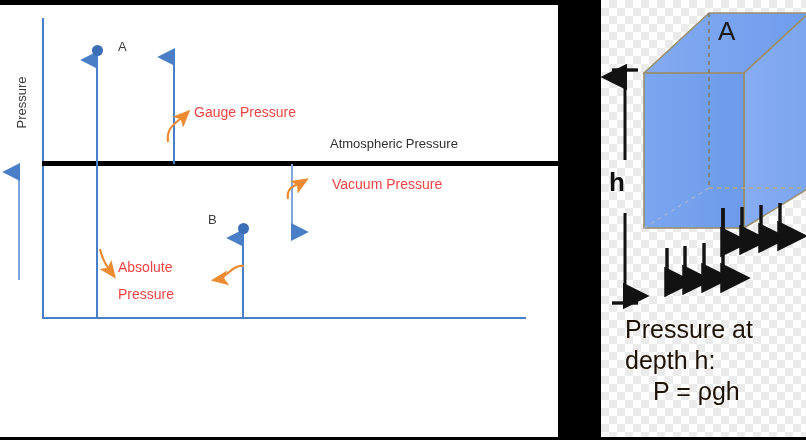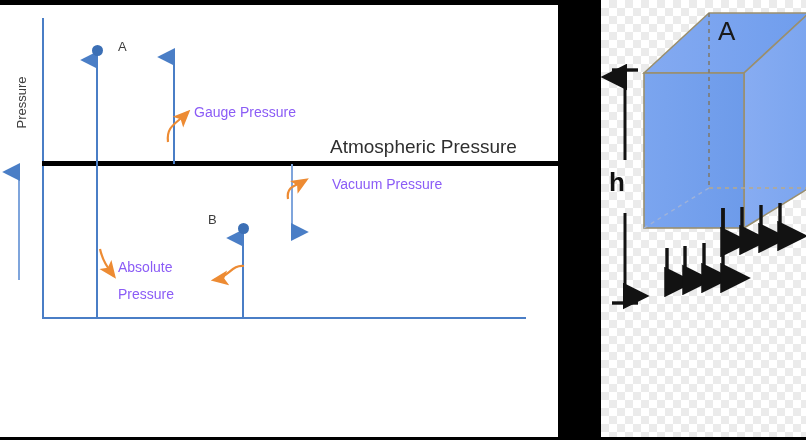--- a/index.html
+++ b/index.html
@@ -35,26 +35,26 @@
   #left-svg{position:absolute;left:0;top:0;width:558px;height:440px;}
 
   .dot{position:absolute;width:11px;height:11px;border-radius:50%;background:#3b6fb5;}
   #dot-a{left:92px;top:45px;}
   #dot-b{left:238px;top:223px;}
 
   .pt-label{position:absolute;font-size:13px;color:#3d3d3d;}
   #label-a{left:118px;top:39px;}
   #label-b{left:208px;top:212px;}
 
-  .callout{position:absolute;font-size:14px;color:#8b5cf6;white-space:nowrap;}
+  .callout{position:absolute;font-size:14px;color:#ef4444;white-space:nowrap;}
   #callout-gauge{left:194px;top:104px;}
   #callout-vacuum{left:332px;top:176px;}
   #callout-absolute{left:118px;top:254px;line-height:27px;white-space:normal;width:90px;}
 
-  #atm-label{position:absolute;left:330px;top:136px;font-size:19px;color:#2f2f2f;white-space:nowrap;}
+  #atm-label{position:absolute;left:330px;top:136px;font-size:13px;color:#2f2f2f;white-space:nowrap;}
   #zero-label{position:absolute;left:176px;top:336px;font-size:13px;color:#3d3d3d;white-space:nowrap;}
 
   
   #right-panel{
     position:absolute;left:601px;top:0;width:205px;height:437px;
     background-color:#ffffff;
     background-image:
       linear-gradient(45deg,#ebebeb 25%,transparent 25%,transparent 75%,#ebebeb 75%),
       linear-gradient(45deg,#ebebeb 25%,transparent 25%,transparent 75%,#ebebeb 75%);
     background-size:16px 16px;
@@ -179,15 +179,20 @@
 
       <line x1="11" y1="70" x2="37" y2="70" stroke="#121212" stroke-width="3.4"></line>
       <line x1="11" y1="303" x2="37" y2="303" stroke="#121212" stroke-width="3.4"></line>
       <line x1="24" y1="160" x2="24" y2="77" stroke="#121212" stroke-width="3" marker-end="url(#blkUp2)"></line>
       <line x1="24" y1="213" x2="24" y2="296" stroke="#121212" stroke-width="3" marker-end="url(#blkDn)"></line>
     </svg>
 
     <div id="box-label-a">A</div>
     <div id="h-label">h</div>
 
+    <div id="right-caption">
+      <span class="l1">Pressure at</span>
+      <span class="l2">depth h:</span>
+      <span class="l3">P = ρgh</span>
+    </div>
   </div>
 
 </div>
 
 </body></html>

